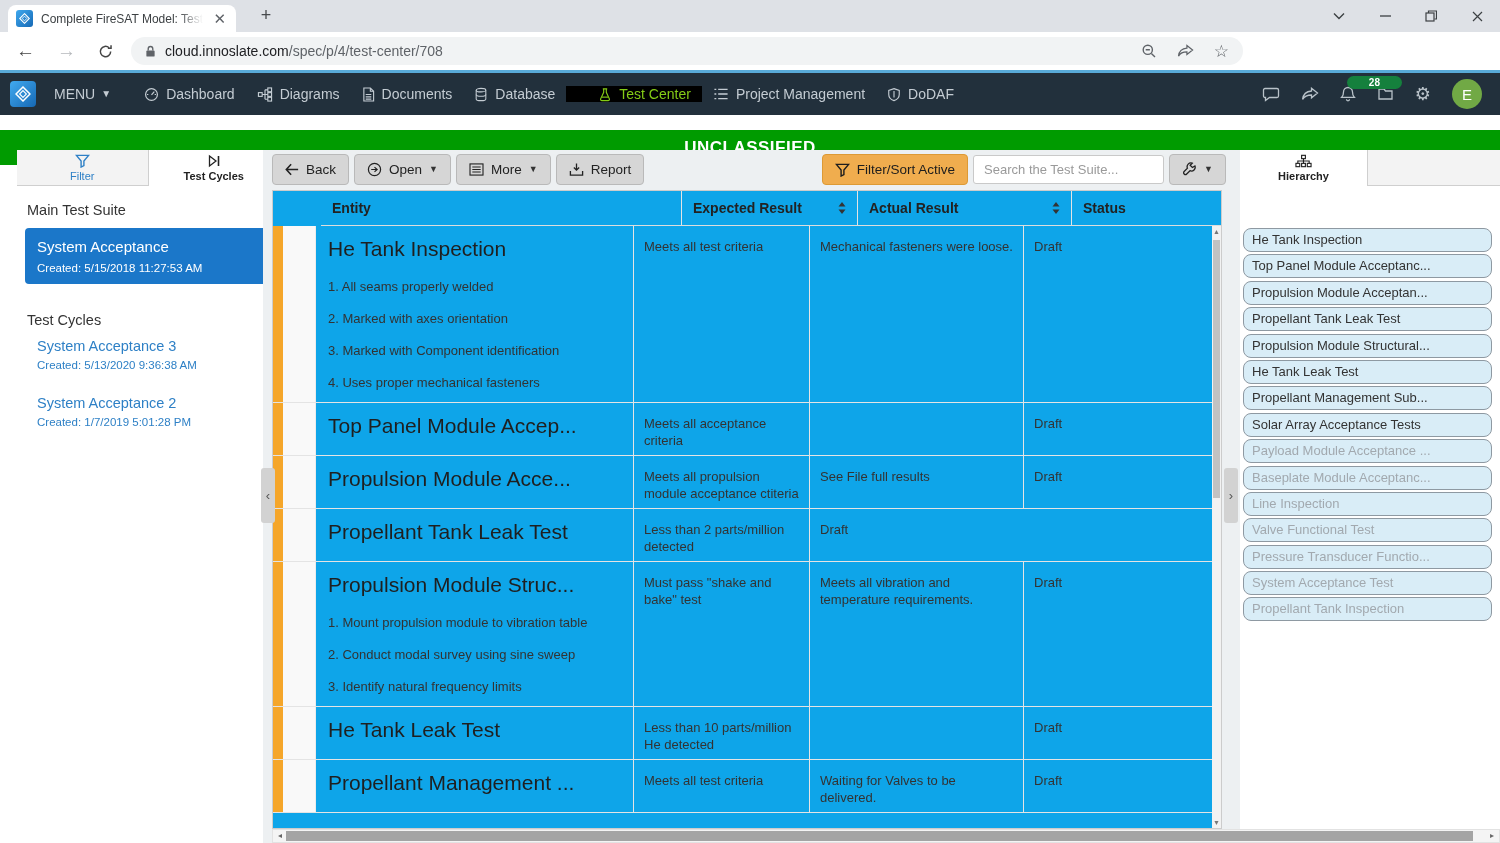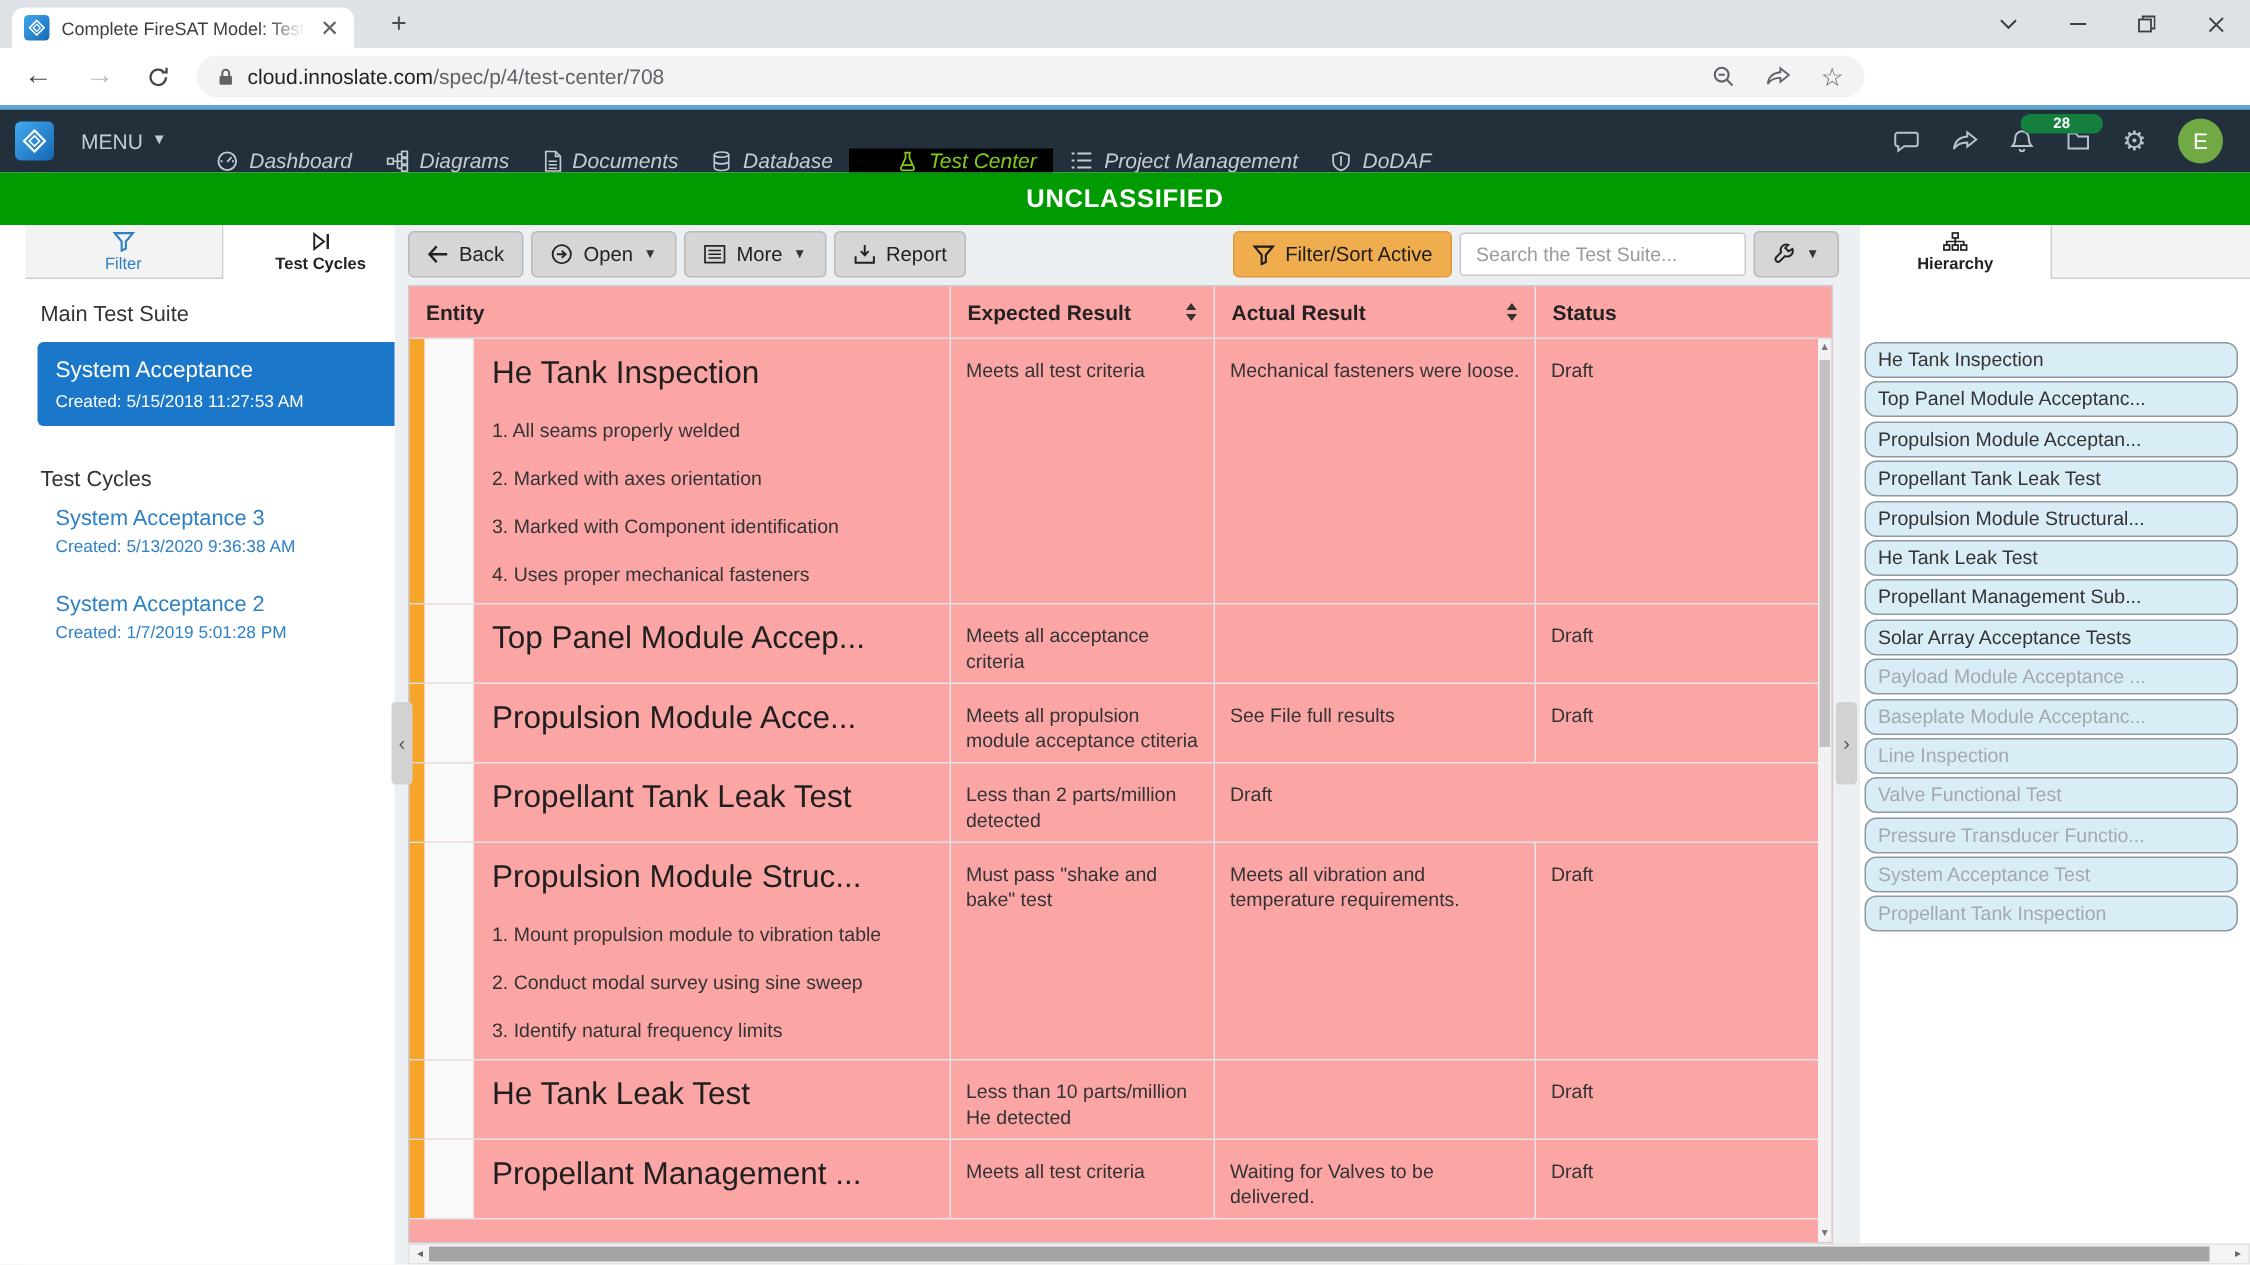--- a/index.html
+++ b/index.html
@@ -34,34 +34,34 @@
   .star { font-size:17px; color:#5f6368; }
   .blueline { position:absolute; left:0; top:70px; width:1500px; height:3px; background:#58aad8; }
 
   
   .appnav { position:absolute; left:0; top:73px; width:1500px; height:42px; background:#22303c;
             display:flex; align-items:center; padding:0 10px; color:#c4ccd3; font-size:14px; }
   .logo { width:26px; height:26px; border-radius:4px; background:linear-gradient(135deg,#41aaf0,#1668b4);
           display:flex; align-items:center; justify-content:center; margin-right:12px; flex:0 0 auto; }
   .menu-item { display:flex; align-items:center; gap:6px; margin-right:16px; height:100%; padding:0 6px; }
   .caret { font-size:10px; line-height:1; }
-  #nav-items { display:flex; height:42px; align-items:flex-end;font-style:italic; }
+  #nav-items { display:flex; height:42px; align-items:center; }
   .nav-item { display:flex; align-items:center; gap:7px; padding:0 11px; white-space:nowrap; }
   .nav-item.active { background:#000; color:#84cc16;padding-left:32px; }
   .nav-ico { display:flex; align-items:center; }
   .appnav-right { margin-left:auto; display:flex; align-items:center; gap:21px; padding-right:8px; color:#b9c2c9; }
   .bell-wrap { position:relative; display:flex; }
   .badge { position:absolute; top:-10px; left:7px; background:#15803d; color:#fff; font-size:10px; font-weight:bold;
            border-radius:8px; padding:1px 22px; }
   .avatar { width:30px; height:30px; border-radius:50%; background:#71a945; color:#fff; font-size:15px;
             display:flex; align-items:center; justify-content:center; }
   .gear-glyph { font-size:18px; line-height:1; }
 
   
-  .banner { position:absolute; left:0; top:115px; width:1500px; height:35px; background:#009b00; color:#fff;
+  .banner { position:absolute; left:0; top:130px; width:1500px; height:35px; background:#009b00; color:#fff;
             font-size:17px; font-weight:bold; letter-spacing:.5px; text-align:center; line-height:35px; }
 
   
   .leftpanel { position:absolute; left:17px; top:150px; width:263px; height:693px; background:#fff; border-right:1px solid #d8d8d8; }
   .lp-tabs { display:flex; height:36px; }
   .lp-tab { flex:1; display:flex; flex-direction:column; align-items:center; justify-content:center; gap:2px; font-size:11px; }
   .lp-tab.inactive { background:#f3f3f3; color:#2e80c6; border-bottom:1px solid #cfcfcf; border-right:1px solid #cfcfcf; }
   .lp-tab.active { background:#fff; color:#222; font-weight:bold; }
   .lp-content { padding:14px 8px 0; }
   .lp-heading { font-size:14.5px; color:#333; margin:2px 0 10px 2px; }
@@ -77,21 +77,21 @@
   .toolbar { position:absolute; left:9px; top:3px; right:14px; height:33px; display:flex; align-items:center; gap:5px; }
   .btn { height:31px; display:inline-flex; align-items:center; gap:7px; background:#d6d6d6; border:1px solid #b9b9b9;
          border-radius:4px; padding:0 12px; font-size:13.5px; color:#222; white-space:nowrap; }
   .btn .caret { font-size:9px; color:#333; }
   .btn-warn { background:#f0ad4e; border-color:#dd9a35; margin-left:auto; color:#1d1d1d; }
   .search { width:191px; height:29px; border:1px solid #c9c9c9; border-radius:3px; padding:0 10px; font-size:13px;
             color:#7f1d1d; font-family:"Liberation Sans", sans-serif; background:#fff; }
   .search::placeholder { color:#9a9a9a; }
 
   
-  .tablebox { position:absolute; left:9px; top:40px; width:950px; height:639px; background:#fca5a5; border:1px solid #ccc; }
+  .tablebox { position:absolute; left:9px; top:40px; width:950px; height:639px; background:#0ea5e9; border:1px solid #ccc;padding-left:48px; }
   .thead { display:flex; height:35px; border-bottom:1px solid #ddd; font-size:14px; font-weight:bold; color:#222; }
   .th { display:flex; align-items:center; padding:0 11px; }
   .th0 { width:360px; }
   .th1 { width:176px; border-left:1px solid #e4e4e4; justify-content:space-between; }
   .th2 { width:214px; border-left:1px solid #e4e4e4; justify-content:space-between; }
   .th3 { flex:1; border-left:1px solid #e4e4e4; margin-right:9px; }
   .sort { display:flex; color:#333; }
   .tbody { position:absolute; left:0; top:35px; right:9px; bottom:0; overflow:hidden; }
   .row { display:flex; border-bottom:1px solid #e4e4e4; min-height:45px; align-items:stretch; }
   .c-ent { width:360px; display:flex; }

